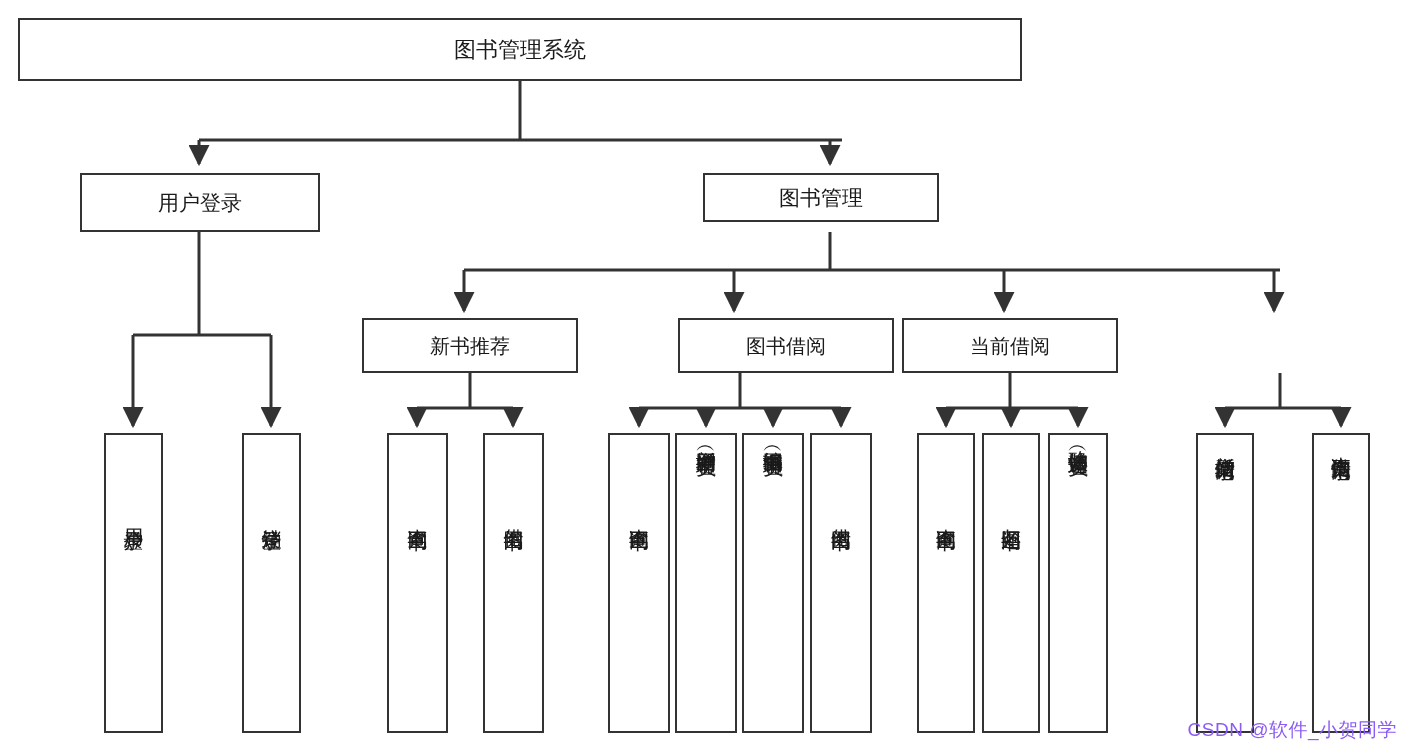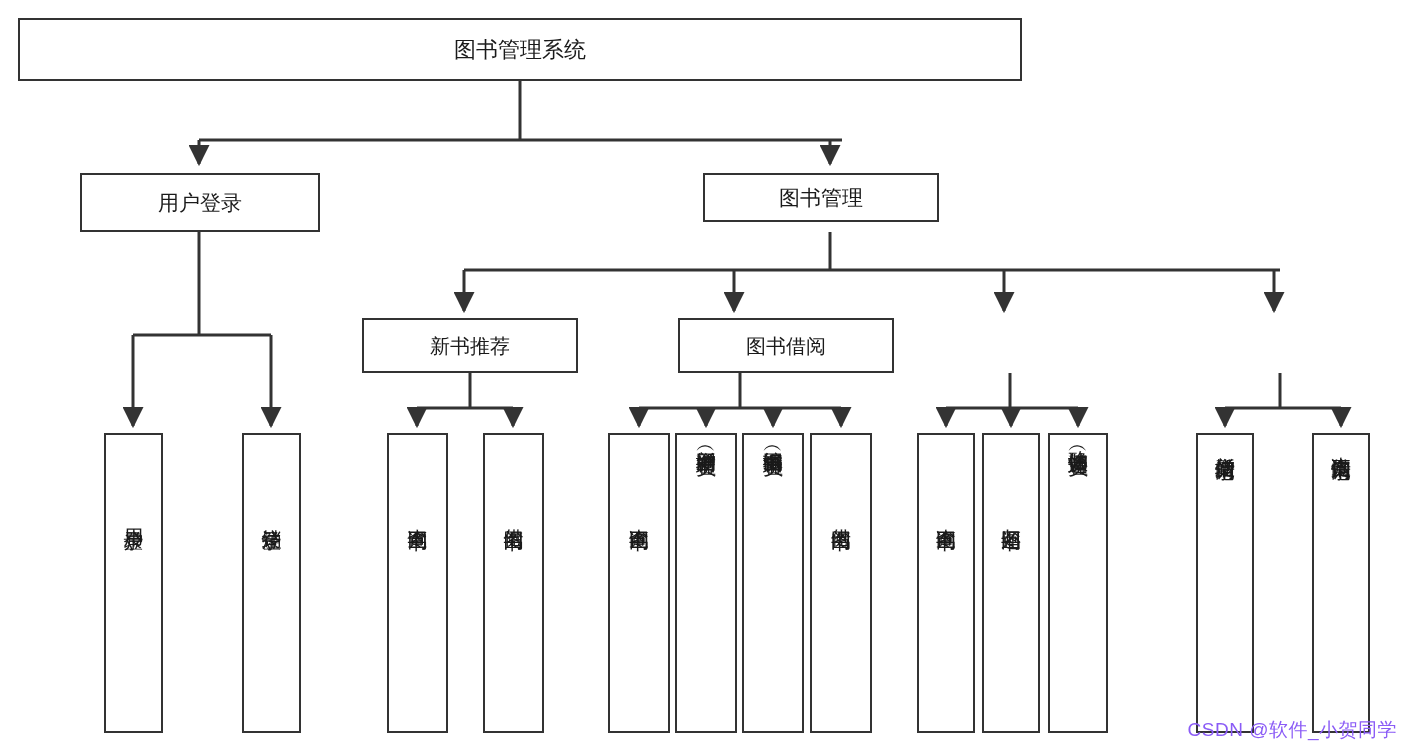--- a/index.html
+++ b/index.html
@@ -141,20 +141,23 @@
   <div class="node level-2" style="left:703px; top:173px; width:236px; height:49px;">
     <span class="hlabel">图书管理</span>
   </div>
 
   <div class="node level-3" style="left:362px; top:318px; width:216px; height:55px;">
     <span class="hlabel">新书推荐</span>
   </div>
   <div class="node level-3" style="left:632px; top:318px; width:216px; height:55px;margin-left:46px;">
     <span class="hlabel">图书借阅</span>
   </div>
+  <div class="node level-3" style="left:902px; top:318px; width:216px; height:55px;">
+    <span class="hlabel">当前借阅</span>
+  </div>
 
   <div class="node leaf lower" style="left:104px; top:433px; width:59px; height:300px;">
     <span class="vlabel">用户登录</span>
   </div>
   <div class="node leaf lower" style="left:242px; top:433px; width:59px; height:300px;">
     <span class="vlabel">注销登录</span>
   </div>
   <div class="node leaf lower" style="left:387px; top:433px; width:61px; height:300px;">
     <span class="vlabel">查询图书</span>
   </div>

